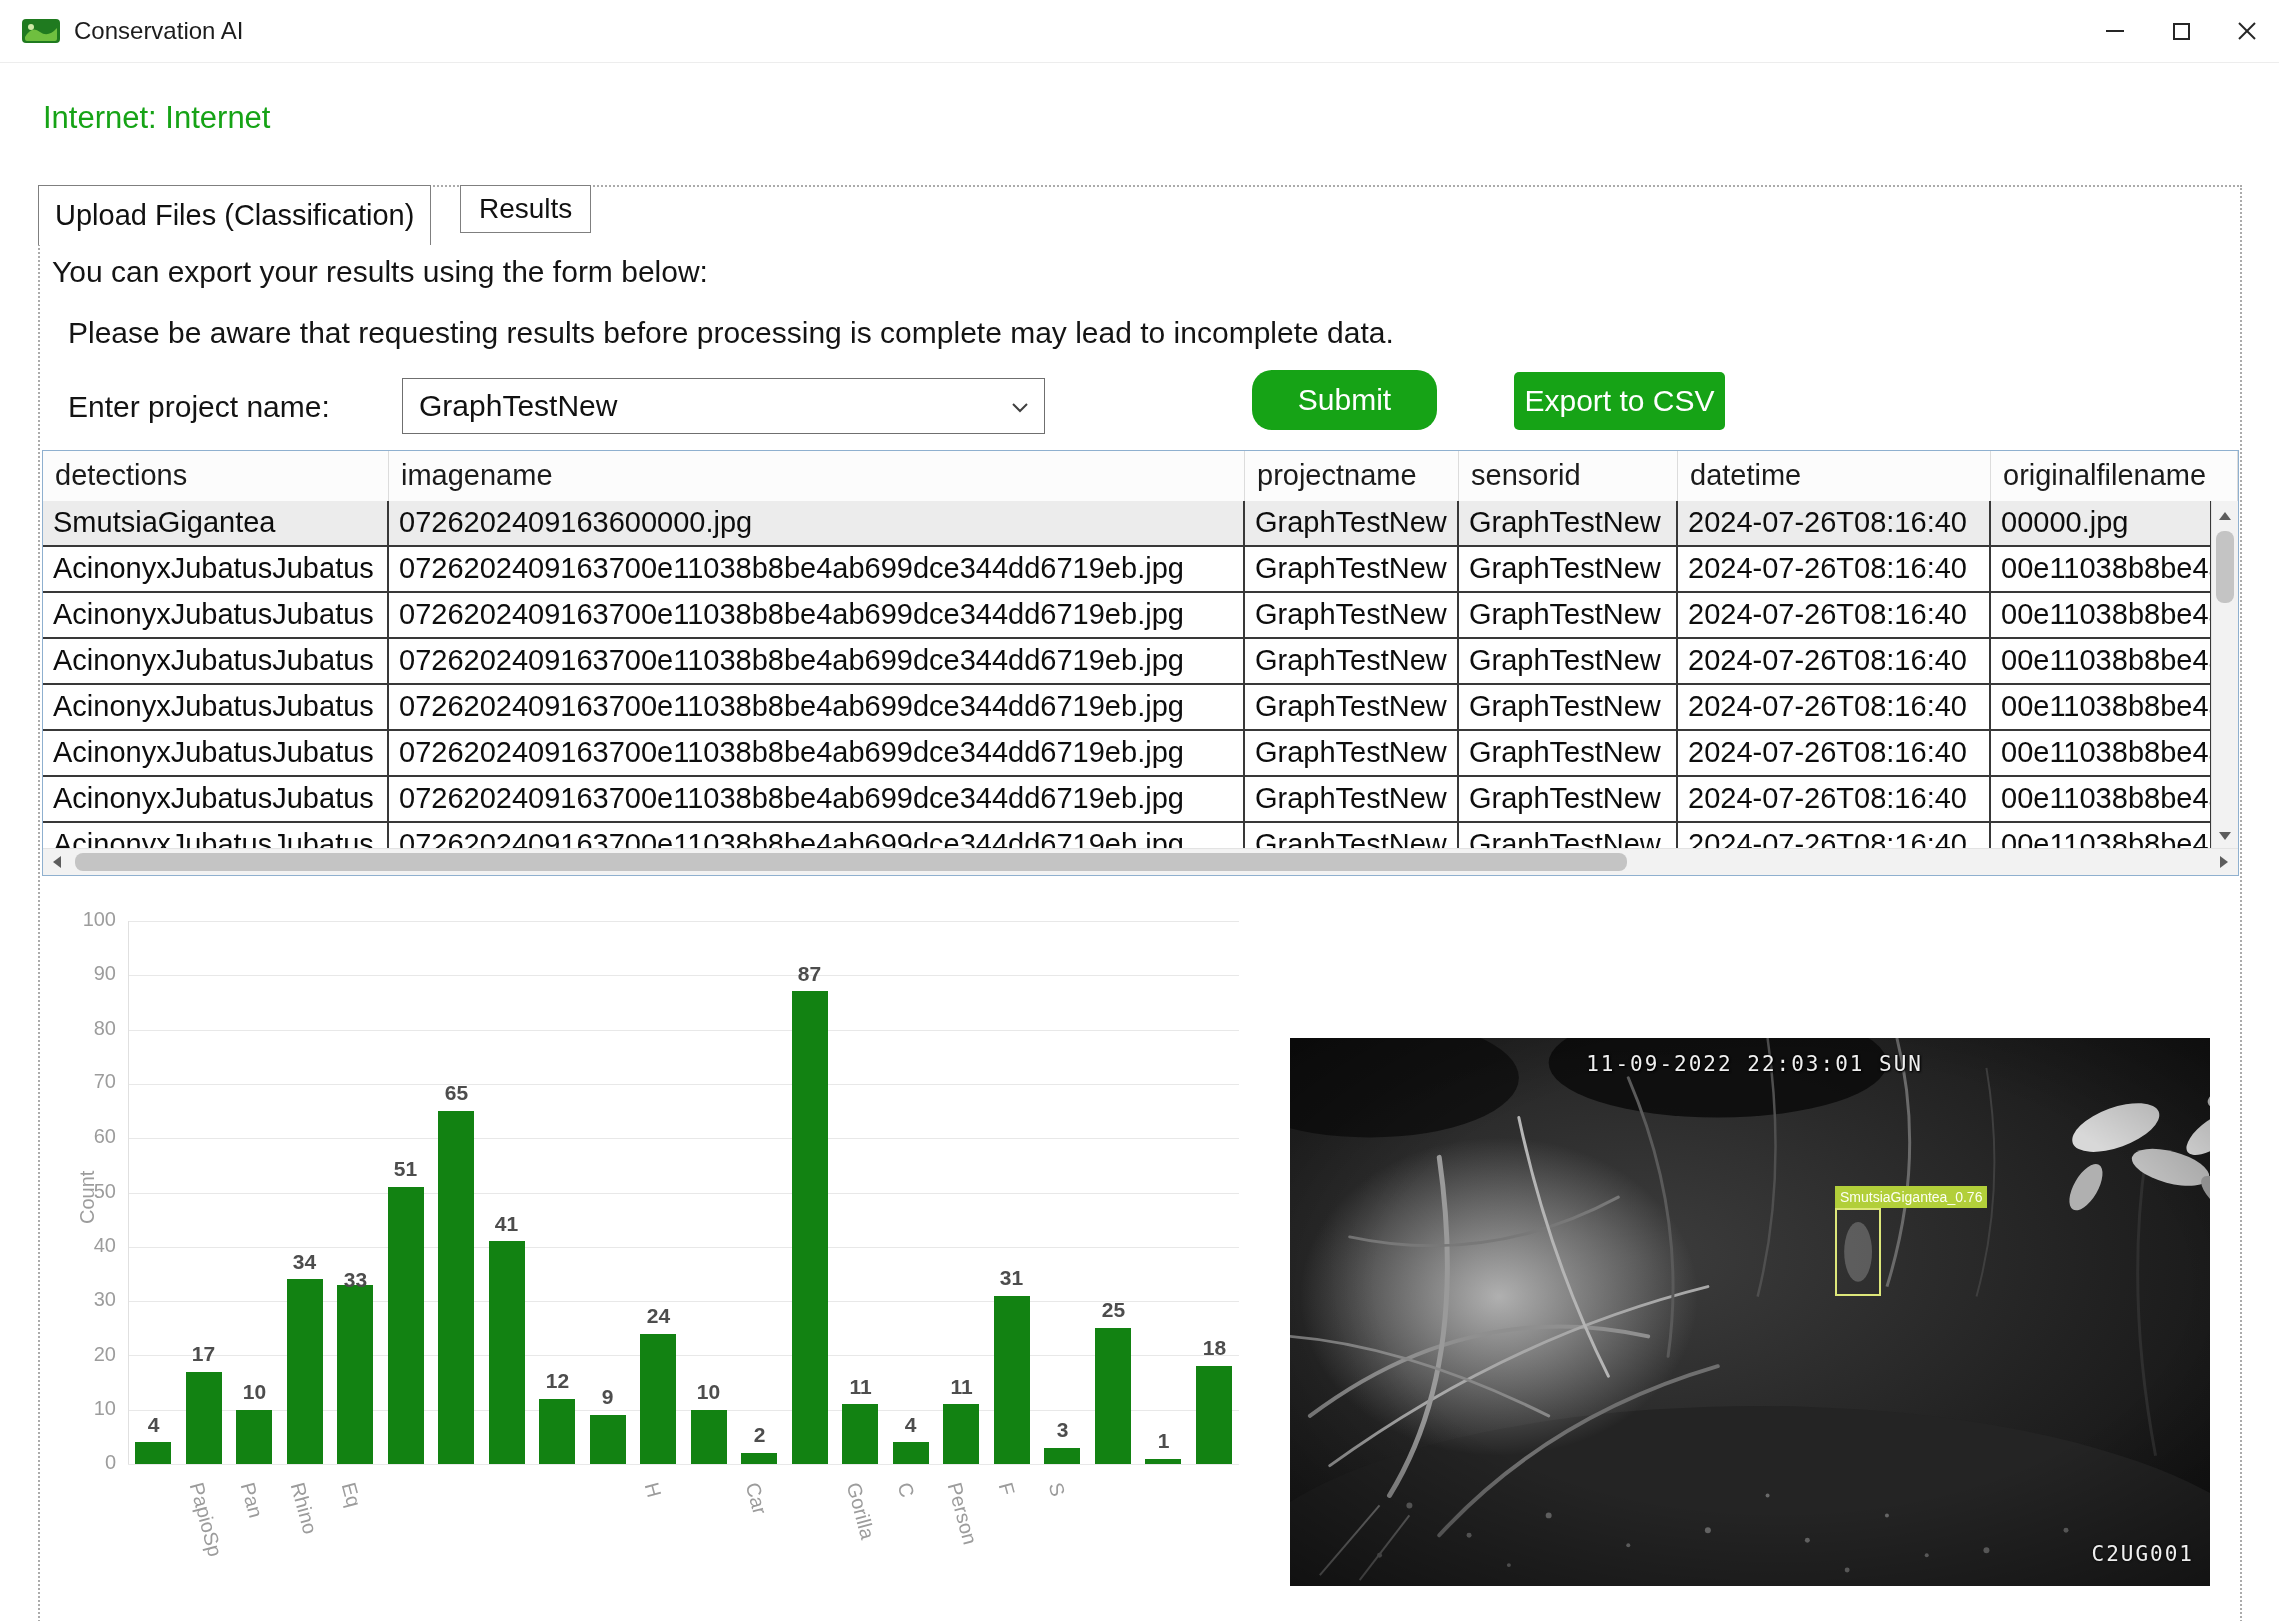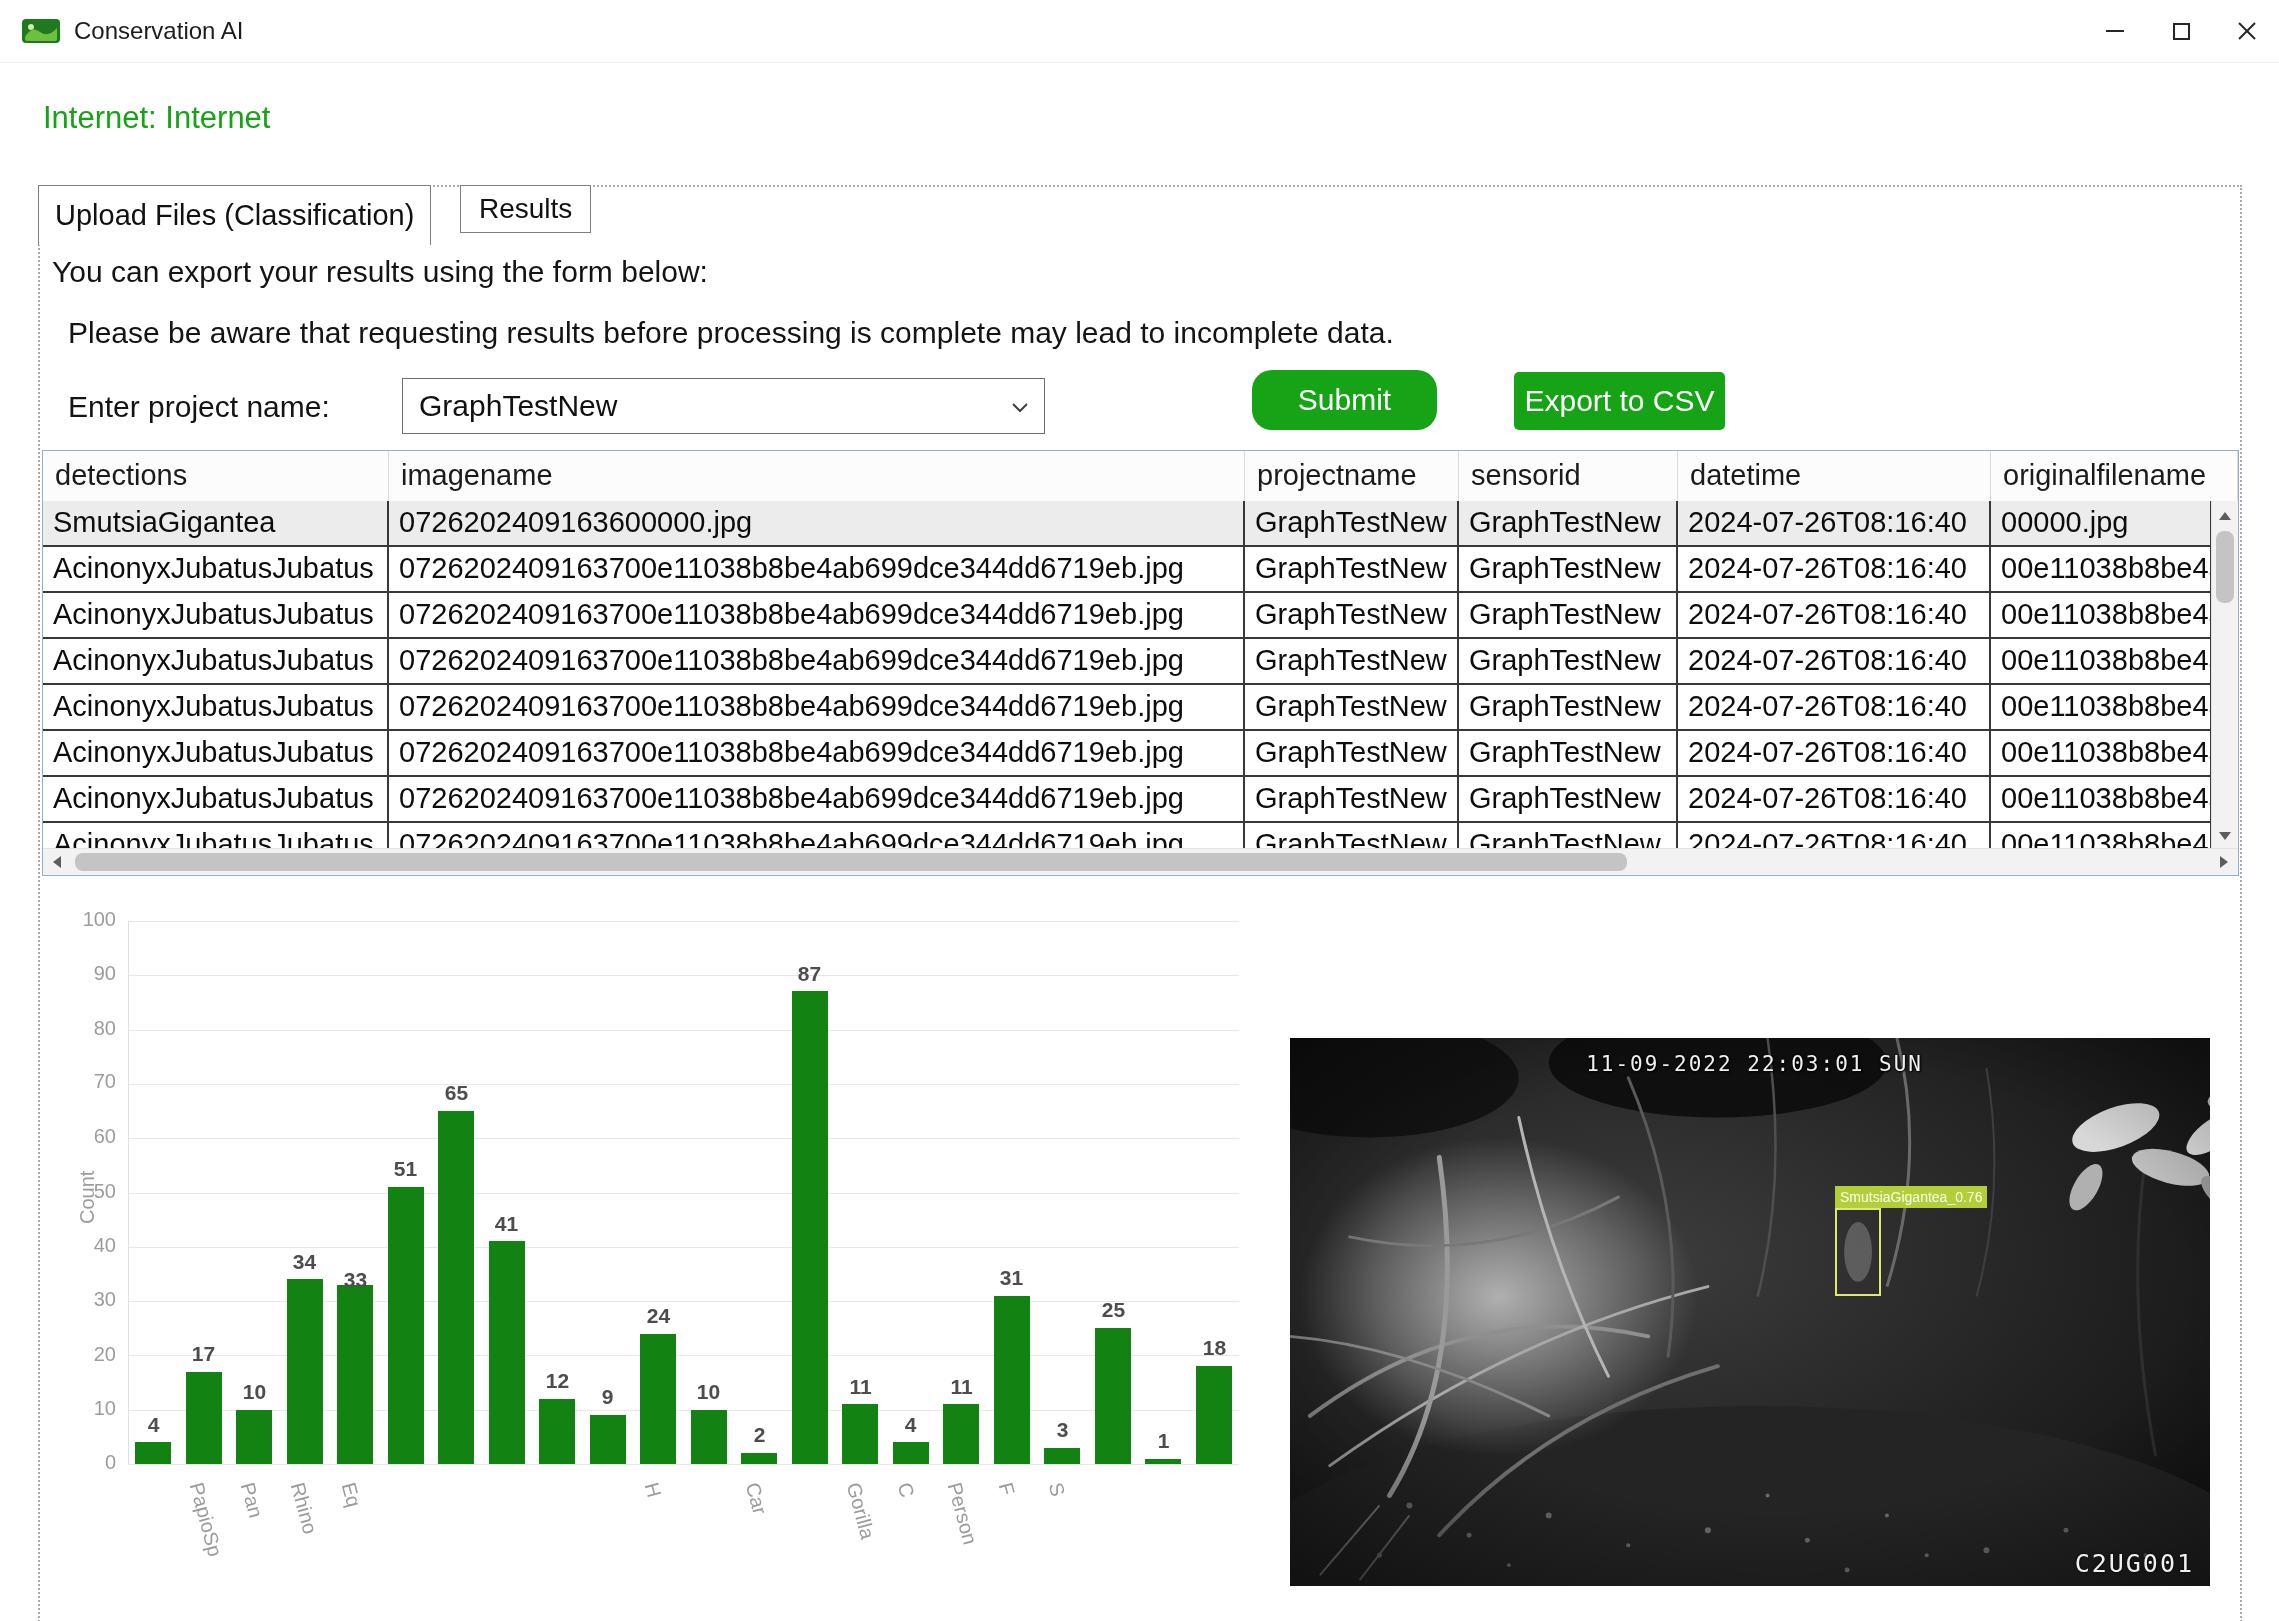--- a/index.html
+++ b/index.html
@@ -79,22 +79,22 @@
           transform:rotate(75deg);transform-origin:0 0;}
   .ytitle{position:absolute;left:16px;top:330px;font-size:20px;color:#9c9c9c;
           transform:rotate(-90deg);transform-origin:0 0;}
 
   
   .camera{position:absolute;left:1290px;top:1038px;width:920px;height:548px;background:#141414;overflow:hidden;}
   .camera > svg{position:absolute;left:0;top:0;}
   .cam-ts{position:absolute;top:14px;left:50.5%;transform:translateX(-50%);
           font-family:"DejaVu Sans Mono",monospace;font-size:21px;color:#efefef;
           letter-spacing:2px;text-shadow:0 0 3px #000, 1px 1px 2px #000;white-space:nowrap;}
-  .cam-id{position:absolute;bottom:8px;right:16px;font-family:"DejaVu Sans Mono",monospace;
-          font-size:25px;color:#efefef;letter-spacing:2px;text-shadow:0 0 3px #000;}
+  .cam-id{position:absolute;bottom:20px;right:16px;font-family:"DejaVu Sans Mono",monospace;
+          font-size:21px;color:#efefef;letter-spacing:2px;text-shadow:0 0 3px #000;}
   .detbox{position:absolute;left:545px;top:170px;width:46px;height:88px;border:2px solid #dde77a;box-sizing:border-box;}
   .detlabel{position:absolute;left:-2px;top:-24px;height:22px;line-height:22px;background:#b2cf3a;
             color:#fdfff2;font-size:14px;padding:0 5px;white-space:nowrap;}
 </style>
 </head>
 <body>
 
 <div class="screen">
 
   <div class="titlebar">

